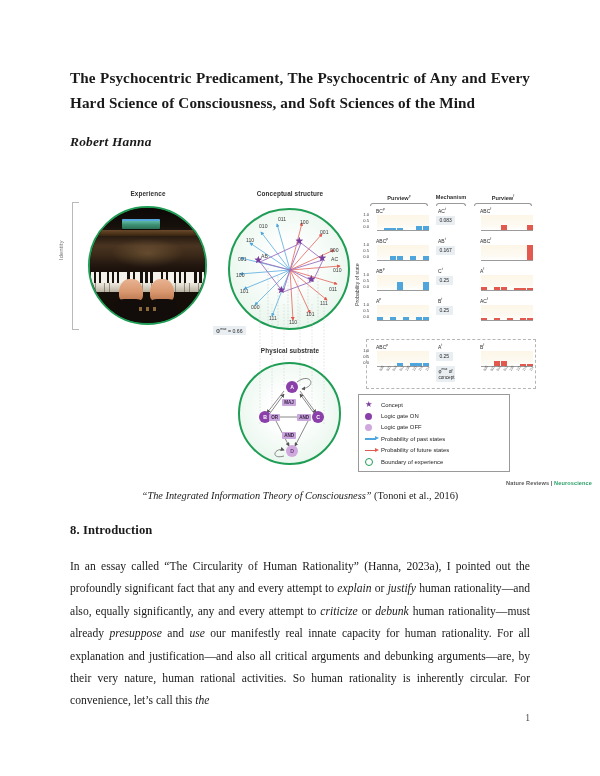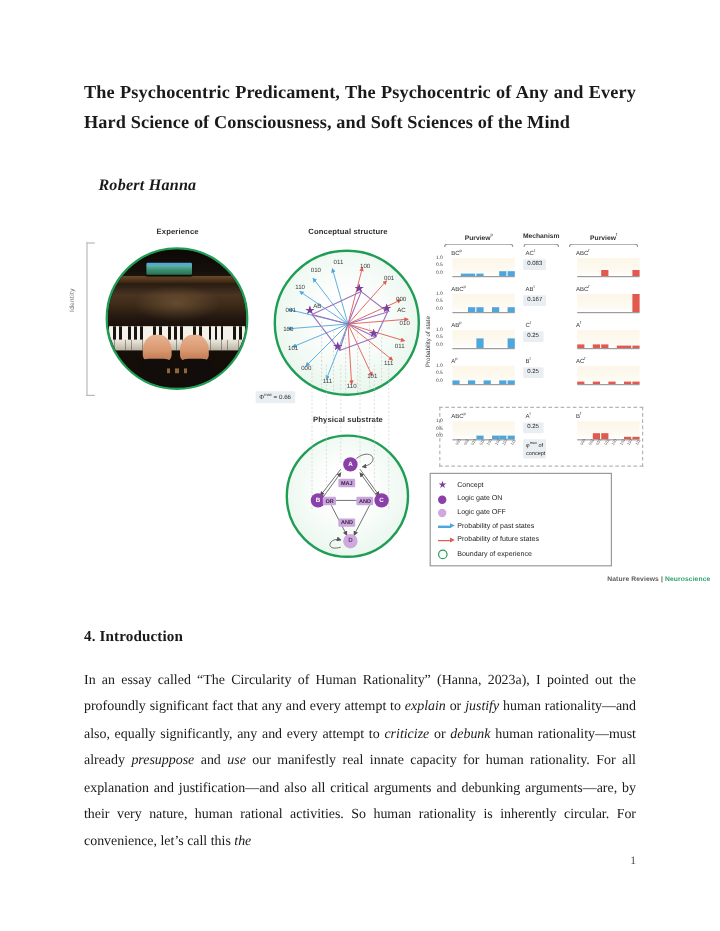--- a/index.html
+++ b/index.html
@@ -26,21 +26,21 @@
   .doc-title {
     font-size: 15.2px;
     font-weight: bold;
     line-height: 1.62;
     text-align: justify;
     text-align-last: left;
     letter-spacing: 0.1px;
     margin: 0;
   }
   .doc-author {
-    margin: 12px;
+    margin: 0;
     padding-top: 19px;
     font-size: 13.4px;
     font-style: italic;
     font-weight: bold;
     letter-spacing: 0.2px;
   }
 
   
   .figure-wrap {
     position: absolute;
@@ -837,18 +837,21 @@
           </span>
         <span>Boundary of experience</span>
       </div>
     </div>
   </div>
 
   <div class="nature-brand">
     <span>Nature Reviews</span><span> | </span><span class="nb-accent">Neuroscience</span>
   </div>
 
-
-  <div class="section-head">4. Introduction</div>
+  <div class="fig-caption">
+    <span>“The Integrated Information Theory of Consciousness”</span><span class="plain"> (Tononi et al., 2016)</span>
+  </div>
+
+  <div class="section-head">8. Introduction</div>
   <div class="body-para" id="intro-paragraph"><span>In an essay called “The Circularity of Human Rationality” (Hanna, 2023a), I pointed out the profoundly significant fact that any and every attempt to </span><i>explain</i><span> or </span><i>justify</i><span> human rationality—and also, equally significantly, any and every attempt to </span><i>criticize</i><span> or </span><i>debunk</i><span> human rationality—must already </span><i>presuppose</i><span> and </span><i>use</i><span> our manifestly real innate capacity for human rationality. For all explanation and justification—and also all critical arguments and debunking arguments—are, by their very nature, human rational activities. So human rationality is inherently circular. For convenience, let’s call this </span><i>the</i></div>
 
   <div class="page-number">1</div>
 </div>
 
 </body></html>

